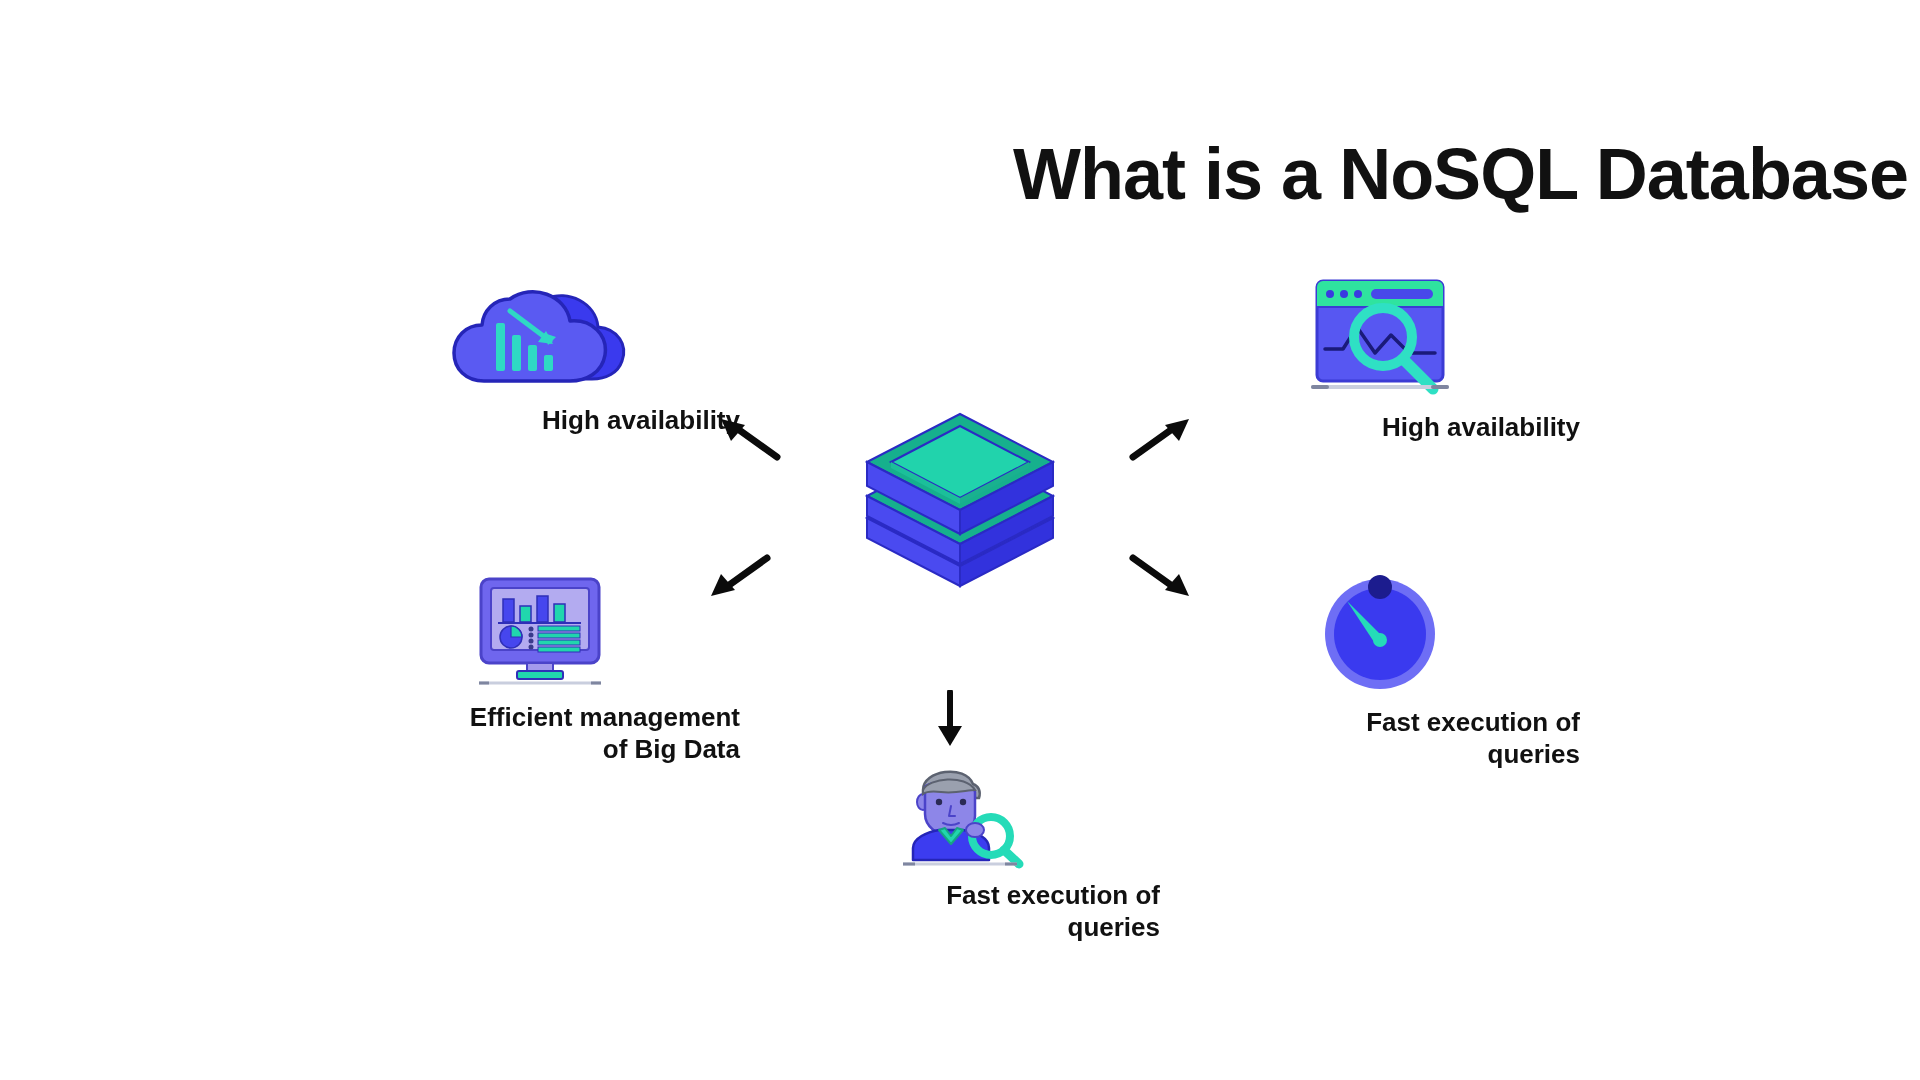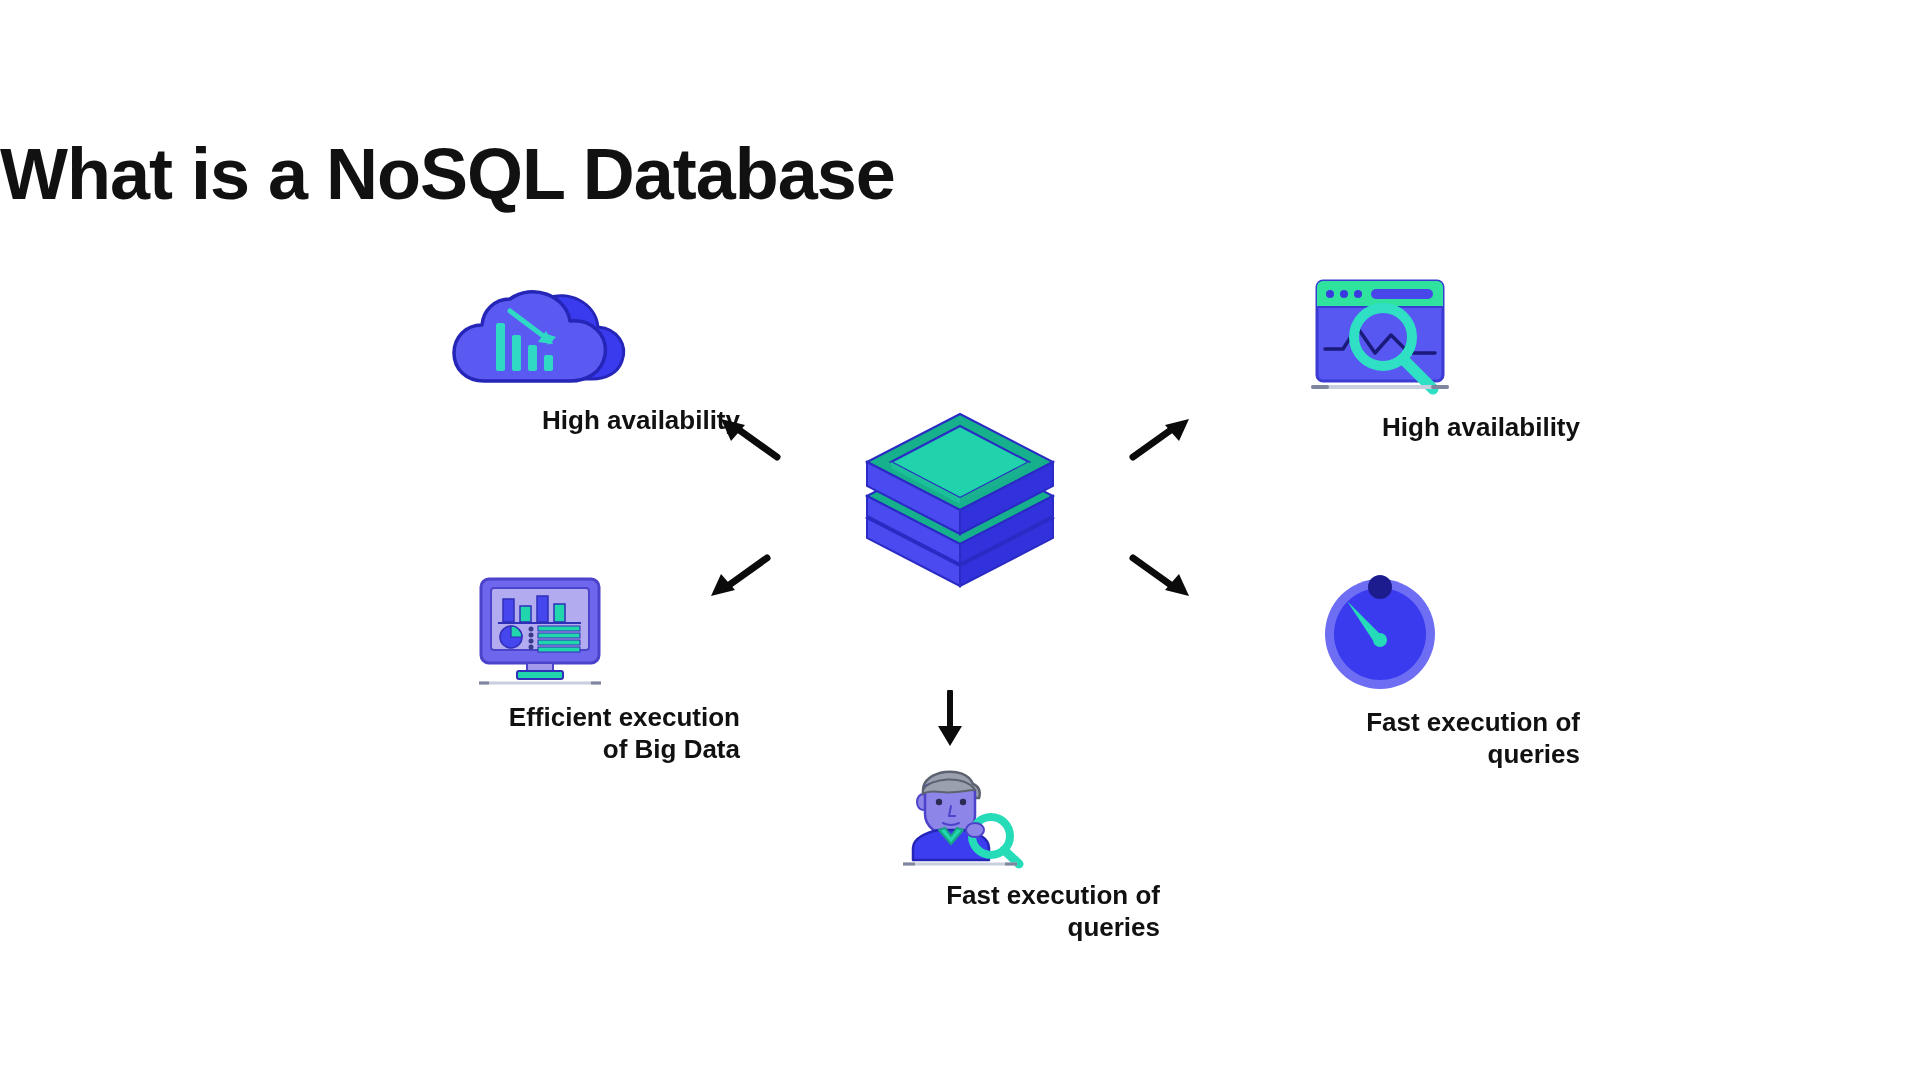--- a/index.html
+++ b/index.html
@@ -14,21 +14,21 @@
     overflow: hidden;
     font-family: "Liberation Sans", sans-serif;
     -webkit-font-smoothing: antialiased;
   }
 
   #page-title {
     position: absolute;
     top: 138px;
     left: 0;
     width: 1908px;
-    text-align: left;
+    text-align: right;
     font-size: 72px;
     font-weight: bold;
     color: #111111;
     letter-spacing: -1px;
     line-height: 1;
   }
 
   .node {
     position: absolute;
   }
@@ -192,21 +192,21 @@
       <rect x="73" y="72" width="42" height="5" fill="#21d6ad" stroke="#2f2fb8" stroke-width="1"></rect>
 
       <rect x="62" y="88" width="26" height="10" fill="#a49aec" stroke="#4b43c9" stroke-width="2"></rect>
       <rect x="52" y="96" width="46" height="8" rx="2" fill="#21d6ad" stroke="#2f2fb8" stroke-width="2"></rect>
 
       <line x1="14" y1="108" x2="136" y2="108" stroke="#c9cede" stroke-width="3"></line>
       <line x1="14" y1="108" x2="24" y2="108" stroke="#7f86a0" stroke-width="3"></line>
       <line x1="126" y1="108" x2="136" y2="108" stroke="#7f86a0" stroke-width="3"></line>
     </svg>
   </div>
-  <div class="node-label">Efficient execution
+  <div class="node-label">Efficient management
 of Big Data</div>
 </div>
 
 <div class="node" id="node-gauge">
   <div class="icon-wrap">
     <svg width="118" height="118" viewBox="0 0 118 118" xmlns="http://www.w3.org/2000/svg">
       <circle cx="59" cy="59" r="55" fill="#6e6ef5"></circle>
       <circle cx="59" cy="59" r="46" fill="#3a3aef"></circle>
 
       <circle cx="59" cy="12" r="12" fill="#1c1c8e"></circle>

